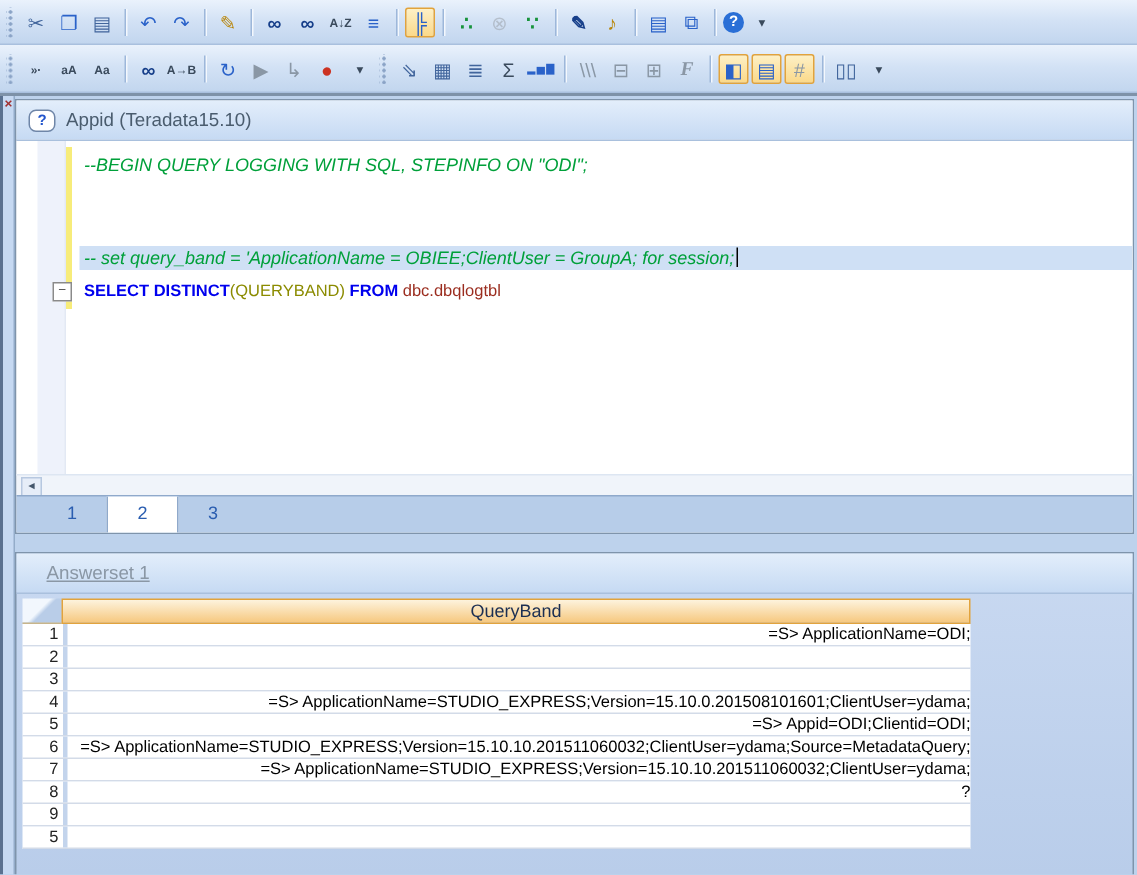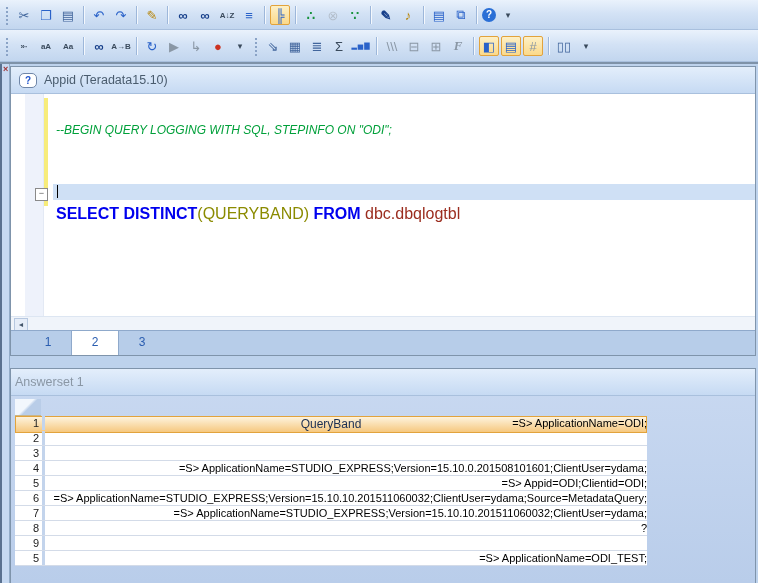--- a/index.html
+++ b/index.html
@@ -40,40 +40,40 @@
   .dock .x{display:block;margin:1px 0 0 1px;color:#a03030;font-size:9px;font-weight:bold;line-height:9px;}
   
   .qwin{position:absolute;left:10px;top:2px;width:746px;height:290px;background:#fff;border:1px solid #7f94ab;box-sizing:border-box;}
   .titlebar{height:26px;background:linear-gradient(#e3eefb,#c6daf3);border-bottom:1px solid #a9c0dd;
     display:flex;align-items:center;gap:7px;padding-left:8px;font-size:12.5px;color:#4a5c6e;}
   .qicon{width:16px;height:13px;background:#fff;border:1px solid #6f86a8;border-radius:5px;color:#2255cc;
     font-weight:bold;font-size:10px;line-height:13px;text-align:center;flex:none;}
   .editor{position:absolute;left:0;top:27px;right:0;bottom:38px;background:#fff;overflow:hidden;}
   .gutter{position:absolute;left:14px;top:0;bottom:0;width:18px;background:#eef2fb;border-right:1px solid #e3e9f4;}
   .changebar{position:absolute;left:33px;top:4px;width:4px;height:108px;background:var(--changebar);}
-  .cline{position:absolute;left:42px;right:0;height:16px;line-height:16px;padding-left:3px;white-space:pre;font-size:12px;margin-top:20px;}
+  .cline{position:absolute;left:42px;right:0;height:16px;line-height:16px;padding-left:3px;white-space:pre;font-size:12px;}
   .cmt{color:var(--comment);font-style:italic;}
-  .l1{top:8px;} .l2{top:40px;} .l3{top:70px;background:var(--sel);} .l4{top:92px;font-size:16px;}
+  .l1{top:8px;} .l2{top:40px;} .l3{top:70px;background:var(--sel);} .l4{top:92px;font-size:11px;}
   .caret{display:inline-block;width:1px;height:13px;background:#000;vertical-align:-2px;margin-left:1px;}
   .cbox{position:absolute;left:24px;top:94px;width:11px;height:11px;border:1px solid #8a8a8a;background:#fff;
     color:#555;font-size:9px;line-height:9px;text-align:center;}
   .kw{color:var(--kw);font-weight:bold;} .fn{color:var(--fn);} .obj{color:var(--obj);}
   .hscroll{position:absolute;left:0;right:0;bottom:24px;height:14px;background:#f0f4fa;border-top:1px solid #dde6f2;}
   .harr{position:absolute;left:3px;top:1px;width:12px;height:11px;background:#e6edf8;border:1px solid #b7c8e0;
     color:#44566b;font-size:7px;line-height:11px;text-align:center;}
   .tabrow{position:absolute;left:0;right:0;bottom:0;height:24px;background:#b7cde9;border-top:1px solid #8fa9cb;
     display:flex;padding-left:14px;}
   .tab{width:46px;text-align:center;line-height:23px;font-size:12px;color:#2a5db0;flex:none;}
   .tab.active{background:#fff;border-left:1px solid #8fa9cb;border-right:1px solid #8fa9cb;}
   
   .awin{position:absolute;left:10px;top:304px;width:746px;height:215px;background:linear-gradient(#c9d9f1,#b9cdea);
     border:1px solid #7f94ab;border-bottom:none;box-sizing:border-box;}
-  .atitle{color:#8a97a5;padding-left:4px;}
+  .atitle{color:#8a97a5;padding-left:20px;text-decoration:underline;}
   .agrid{position:absolute;left:4px;top:30px;width:632px;}
-  .ghead{display:flex;height:17px;flex-direction:column;}
+  .ghead{display:flex;height:17px;}
   .corner{width:26px;height:17px;background:linear-gradient(135deg,#f2f7fd 45%,#b9cde8 55%);
     border-bottom:1px solid #c8b58a;box-sizing:border-box;flex:none;}
   .chdr{flex:1;background:linear-gradient(var(--hdr-top),var(--hdr-bot));border:1px solid var(--accent-border);
     text-align:center;line-height:15px;font-size:12px;color:#1c2f52;box-sizing:border-box;}
   .grow{display:flex;height:15px;background:#fff;border-bottom:1px solid #d3dbe8;box-sizing:border-box;}
   .gnum{width:24px;text-align:right;padding-right:3px;font-size:11px;color:#222;line-height:14px;
     border-right:3px solid #c3d4ec;flex:none;}
   .gcell{flex:1;padding-left:4px;font-size:11px;color:#000;line-height:14px;white-space:nowrap;overflow:hidden;text-align:right;}
 </style>
 </head>
@@ -151,21 +151,21 @@
 
   <div class="qwin">
     <div class="titlebar">
       <span class="qicon">?</span>
       <span>Appid (Teradata15.10)</span>
     </div>
     <div class="editor">
       <div class="gutter"></div>
       <div class="changebar"></div>
       <div class="cline cmt l1">--BEGIN QUERY LOGGING WITH SQL, STEPINFO ON "ODI";</div>
-      <div class="cline cmt l3"><span class="caret"></span></div>
+      <div class="cline cmt l3"><span>-- set query_band = 'ApplicationName = OBIEE;ClientUser = GroupA; for session;</span><span class="caret"></span></div>
       <div class="cbox">−</div>
       <div class="cline l4" id="sqlline"><span class="kw">SELECT DISTINCT</span><span class="fn">(QUERYBAND) </span><span class="kw">FROM</span><span class="obj"> dbc.dbqlogtbl</span></div>
     </div>
     <div class="hscroll">
       <span class="harr">◄</span>
     </div>
     <div class="tabrow" id="tabrow">
         <span class="tab">1</span>
         <span class="tab active">2</span>
         <span class="tab">3</span>
@@ -208,18 +208,17 @@
           </div>
           <div class="grow">
             <span class="gnum">8</span>
             <span class="gcell">?</span>
           </div>
           <div class="grow">
             <span class="gnum">9</span>
           </div>
           <div class="grow">
             <span class="gnum">5</span>
-            <span class="gcell">=S&gt; ApplicationName=ODI_TEST;</span>
           </div>
         </div>
     </div>
   </div>
 </div>
 
 </body></html>

